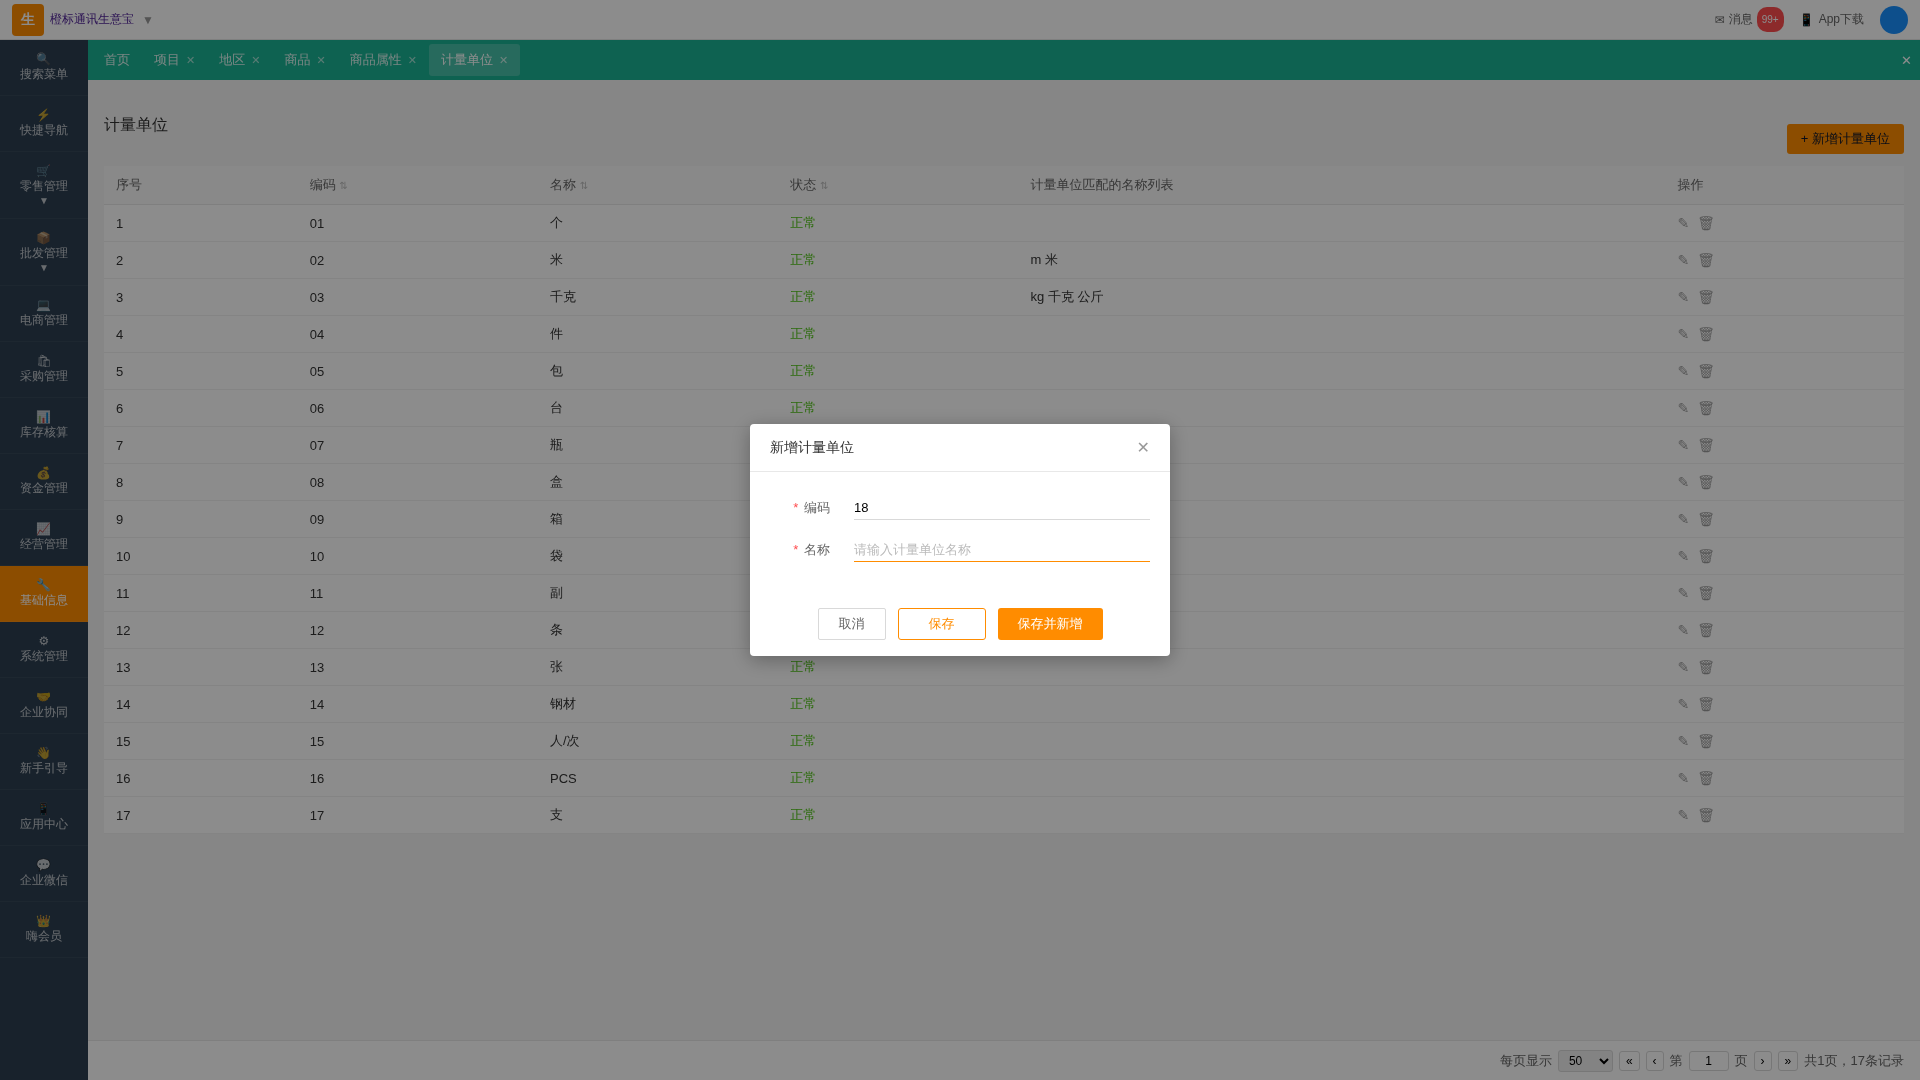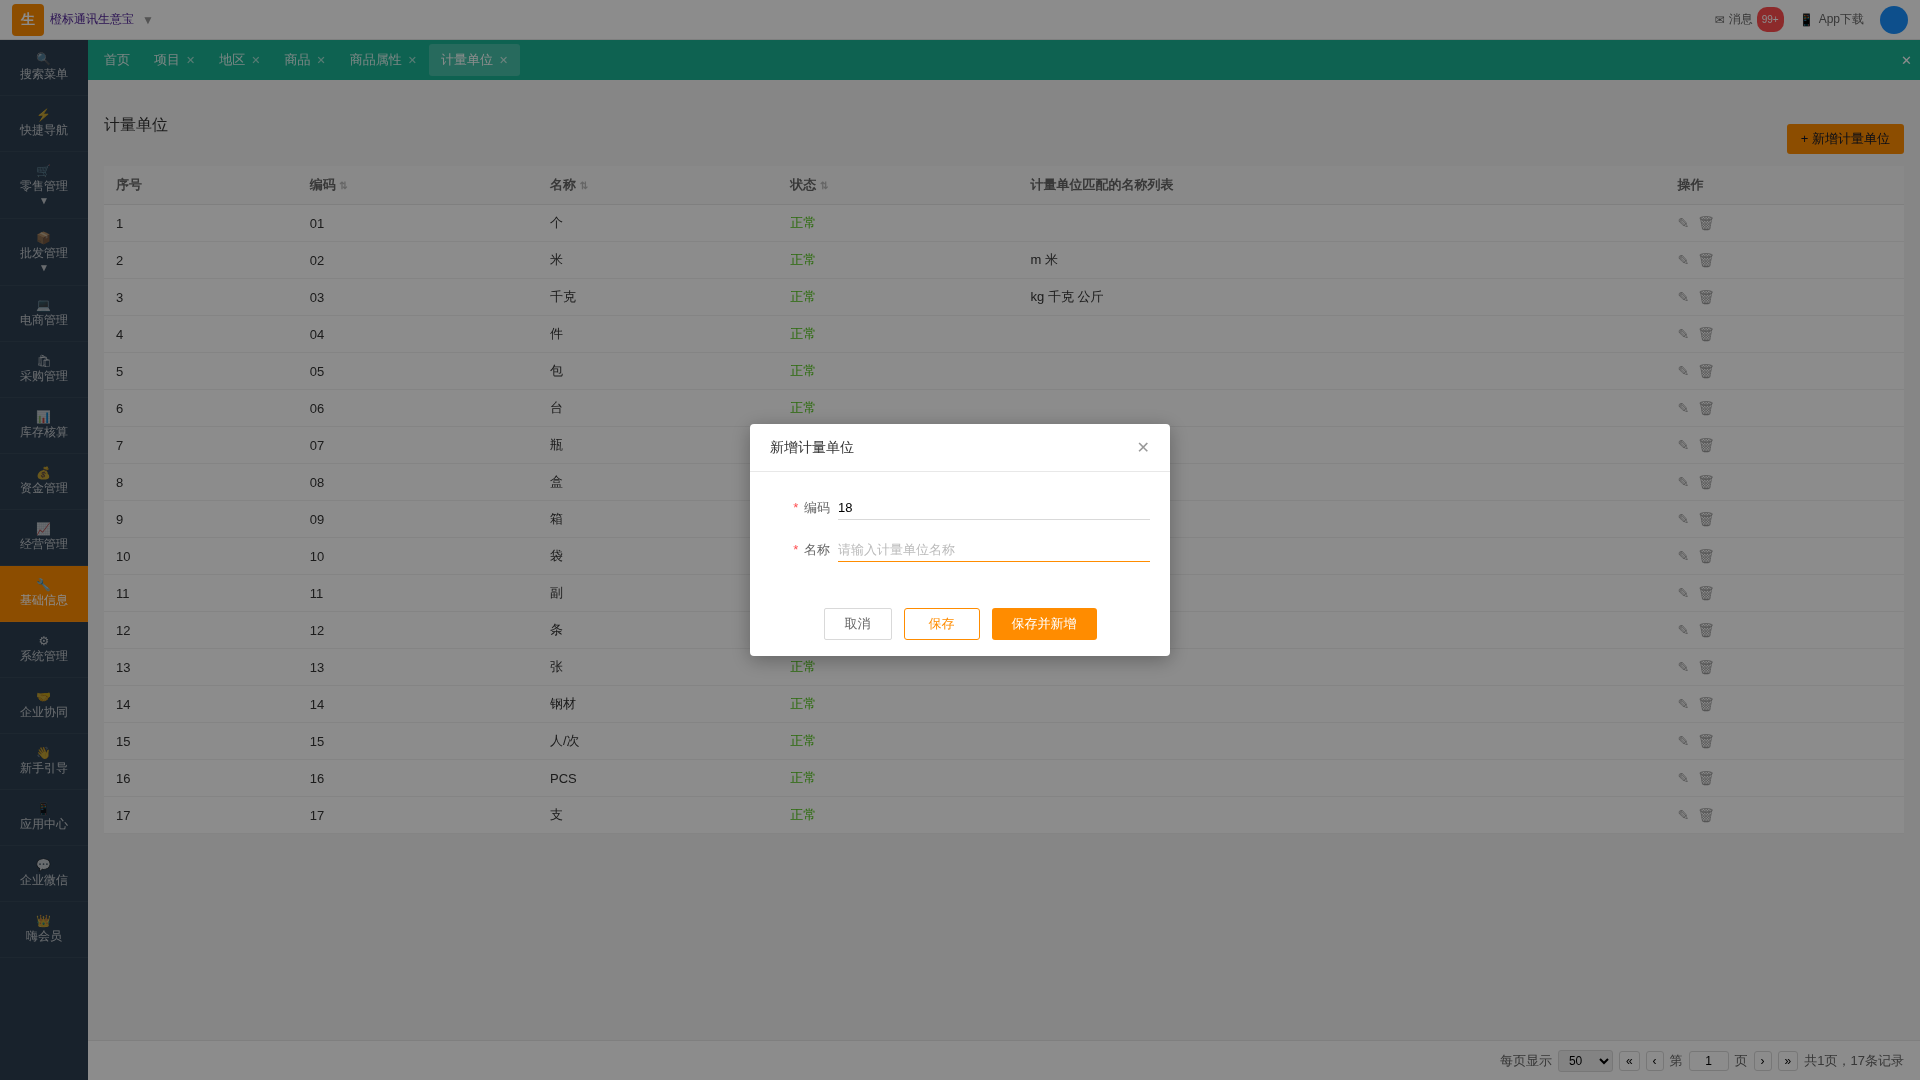--- a/index.html
+++ b/index.html
@@ -110,21 +110,21 @@
     
     .data-table {
       width: 100%;
       background: #fff;
       border-collapse: collapse;
     }
     .data-table th {
       background: #fafafa;
       padding: 10px 12px;
       text-align: left;
-      font-weight: 700;
+      font-weight: 400;
       color: #666;
       border-bottom: 1px solid #e8e8e8;
       font-size: 13px;
     }
     .data-table td {
       padding: 9px 12px;
       border-bottom: 1px solid #f0f0f0;
       color: #333;
       font-size: 13px;
     }
@@ -215,20 +215,21 @@
       flex-shrink: 0;
     }
     .form-label .required { color: #ff4d4f; margin-right: 2px; }
     .form-input {
       flex: 1;
       border: none;
       border-bottom: 1px solid #d9d9d9;
       padding: 4px 0;
       font-size: 13px;
       outline: none;
+      margin-left: 16px;
     }
     .form-input.highlighted { border-bottom: 1px solid #ff8c00; }
     .form-input::placeholder { color: #bbb; }
     .modal-footer {
       padding: 12px 20px 16px;
       display: flex;
       justify-content: center;
       gap: 12px;
     }
     .btn-cancel {
@@ -237,21 +238,21 @@
       color: #666;
       padding: 6px 20px;
       border-radius: 2px;
       cursor: pointer;
       font-size: 13px;
     }
     .btn-save {
       border: 1px solid #ff8c00;
       background: #fff;
       color: #ff8c00;
-      padding: 6px 24px;
+      padding: 6px 30px;
       border-radius: 3px;
       cursor: pointer;
       font-size: 13px;
     }
     .btn-save-new {
       background: #ff8c00;
       color: #fff;
       border: none;
       padding: 6px 20px;
       border-radius: 3px;

